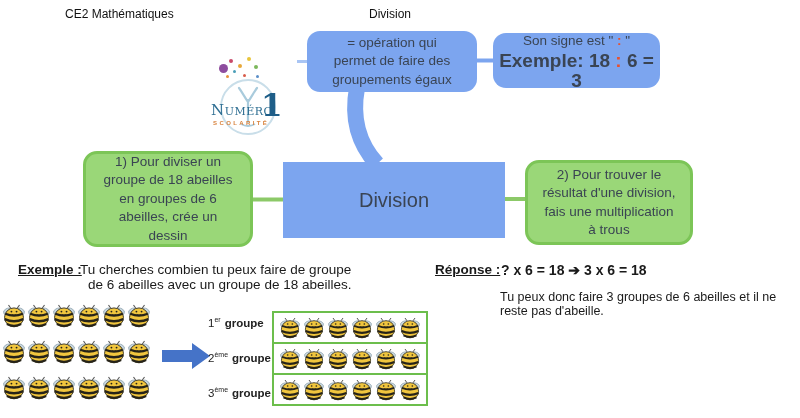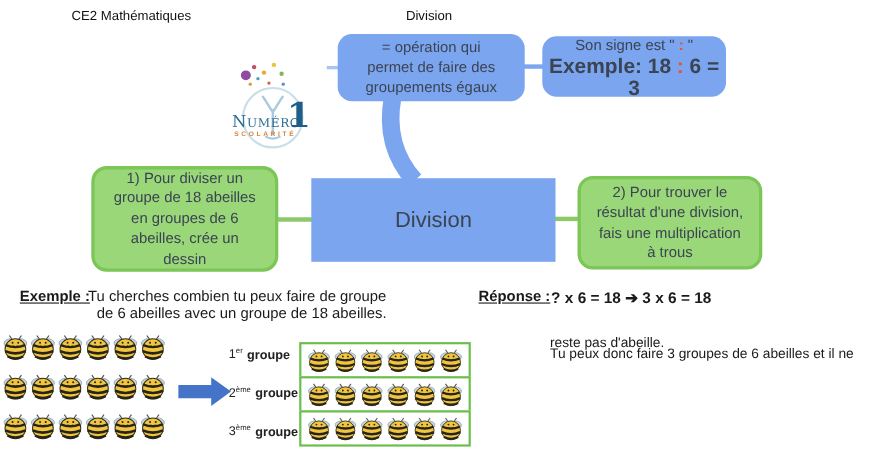--- a/index.html
+++ b/index.html
@@ -131,21 +131,21 @@
     <span class="ln">fais une multiplication</span>
     <span class="ln">à trous</span>
   </div>
 
   <span class="abs lbl-underline" style="left:18px;top:262px;">Exemple :</span>
   <span class="abs body-txt" style="left:80px;top:262px;">Tu cherches combien tu peux faire de groupe</span>
   <span class="abs body-txt" style="left:88px;top:277px;">de 6 abeilles avec un groupe de 18 abeilles.</span>
 
   <span class="abs lbl-underline" style="left:435px;top:262px;">Réponse :</span>
   <span class="abs eq-txt" style="left:501px;top:262px;"><span>? x 6 = 18 </span><span>➔</span><span> 3 x 6 = 18</span></span>
-  <span class="abs concl-txt" style="left:500px;top:290px;margin-top:24px;">Tu peux donc faire 3 groupes de 6 abeilles et il ne</span>
+  <span class="abs concl-txt" style="left:500px;top:290px;">Tu peux donc faire 3 groupes de 6 abeilles et il ne</span>
   <span class="abs concl-txt" style="left:500px;top:304px;">reste pas d'abeille.</span>
 
   <div class="bee-grid">
     <div class="bee-row">
   <svg class="bee" viewBox="0 0 24 26">
     <line x1="8.5" y1="4.5" x2="6" y2="1" stroke="#555" stroke-width="1.2"></line>
     <line x1="15.5" y1="4.5" x2="18" y2="1" stroke="#555" stroke-width="1.2"></line>
     <ellipse cx="4.8" cy="8" rx="4.4" ry="3.2" fill="#C9D7DF" stroke="#93A7B2" stroke-width="0.8" transform="rotate(-28 4.8 8)"></ellipse>
     <ellipse cx="19.2" cy="8" rx="4.4" ry="3.2" fill="#C9D7DF" stroke="#93A7B2" stroke-width="0.8" transform="rotate(28 19.2 8)"></ellipse>
     <circle cx="12" cy="14.5" r="10.3" fill="#F1C63E" stroke="#33301F" stroke-width="1"></circle>

